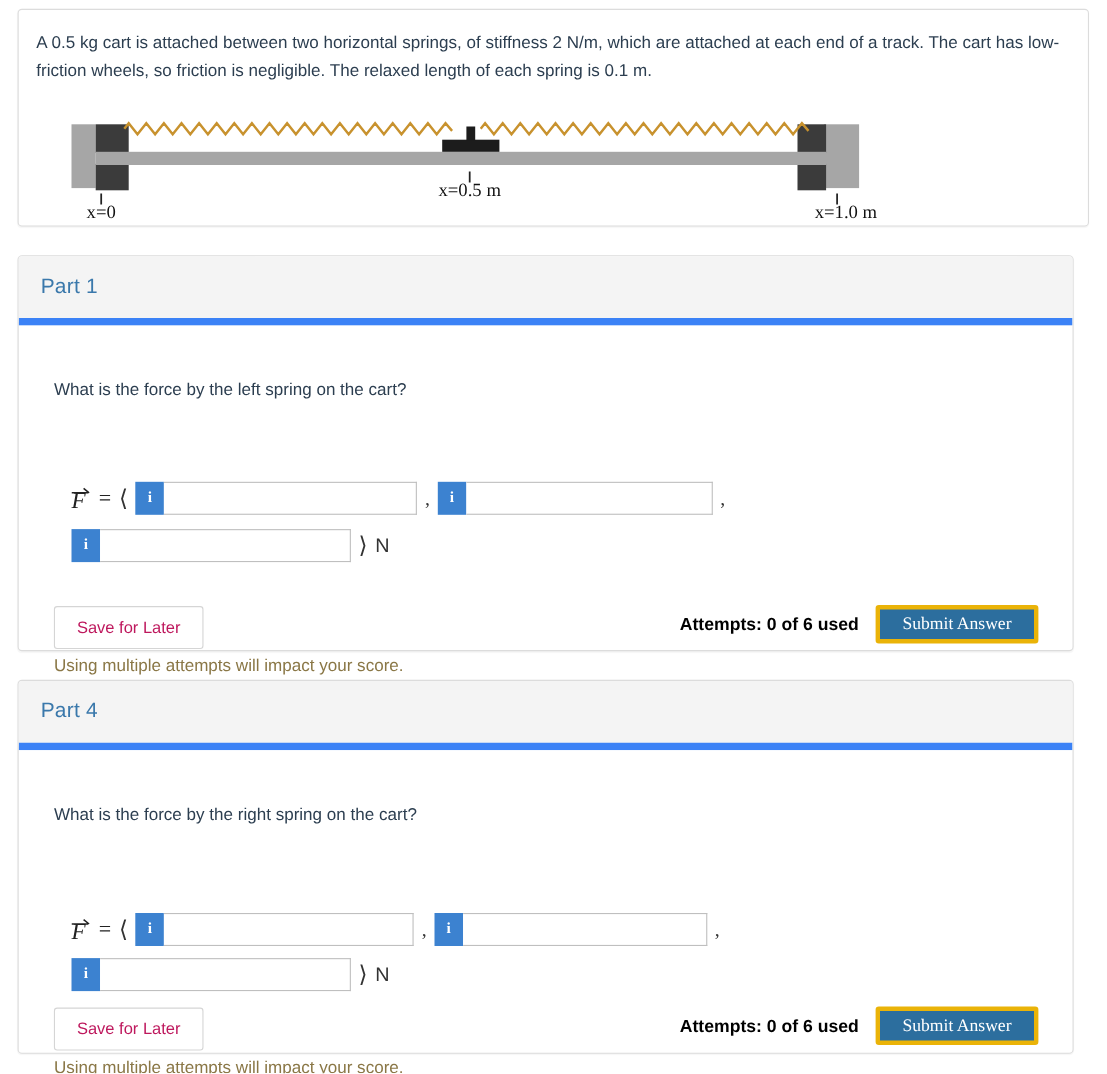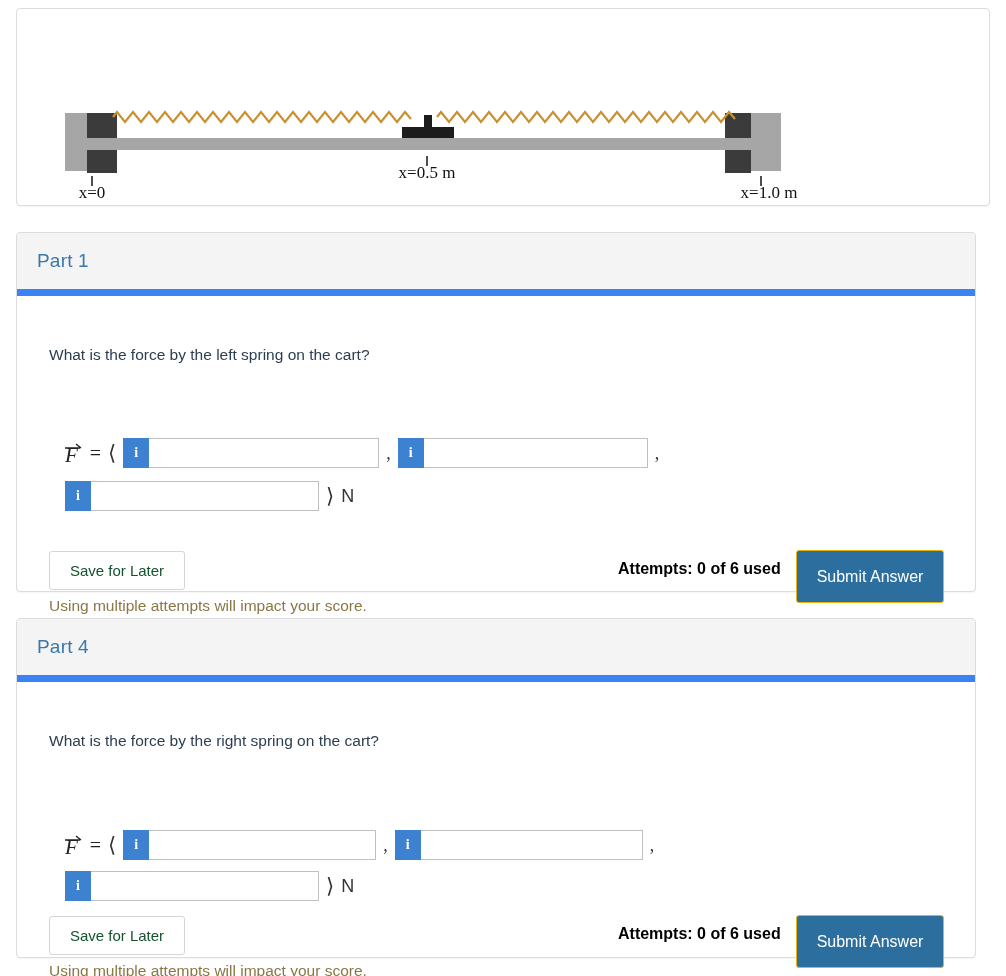--- a/index.html
+++ b/index.html
@@ -158,58 +158,59 @@
   }
 
   
   .save-btn {
     position: absolute;
     width: 136px;
     height: 39px;
     background: #ffffff;
     border: 1px solid #d5d5d5;
     border-radius: 3px;
-    color: #14532d;
+    color: #be185d;
     font-size: 15px;
     cursor: pointer;
     font-family: "Liberation Sans", sans-serif;
   }
   .attempts {
     position: absolute;
     color: #000000;
     font-weight: bold;
     font-size: 16px;
     white-space: nowrap;
   }
   .submit-btn {
     position: absolute;
     width: 148px;
-    height: 53px;
+    height: 35px;
     background: #2c6e9e;
-    border: 1px solid #eab308;
+    border: 4px solid #eab308;
     border-radius: 3px;
     color: #ffffff;
     font-size: 16px;
     cursor: pointer;
-    font-family: Liberation Sans, sans-serif;
+    font-family: Liberation Serif, serif;
   }
   .warn {
     position: absolute;
     color: #8a7746;
     font-size: 15.5px;
     line-height: 24px;
     white-space: pre-line;
   }
 </style>
 </head>
 <body>
 
 <div id="page">
 
   <div class="card" id="statement-card">
+    <div class="statement-text">A 0.5 kg cart is attached between two horizontal springs, of stiffness 2 N/m, which are attached at each end of a track. The cart has low-friction wheels, so friction is negligible. The relaxed length of each spring is 0.1 m.</div>
 
     <svg id="figure" viewBox="0 0 760 105">
 
       <rect x="14" y="19" width="22" height="58" fill="#a6a6a6"></rect>
       <rect x="36" y="19" width="30" height="26" fill="#3b3b3b"></rect>
       <rect x="36" y="55" width="30" height="24" fill="#3b3b3b"></rect>
 
       <rect x="698" y="19" width="32" height="58" fill="#a6a6a6"></rect>
       <rect x="674" y="19" width="26" height="26" fill="#3b3b3b"></rect>
       <rect x="674" y="55" width="26" height="24" fill="#3b3b3b"></rect>

